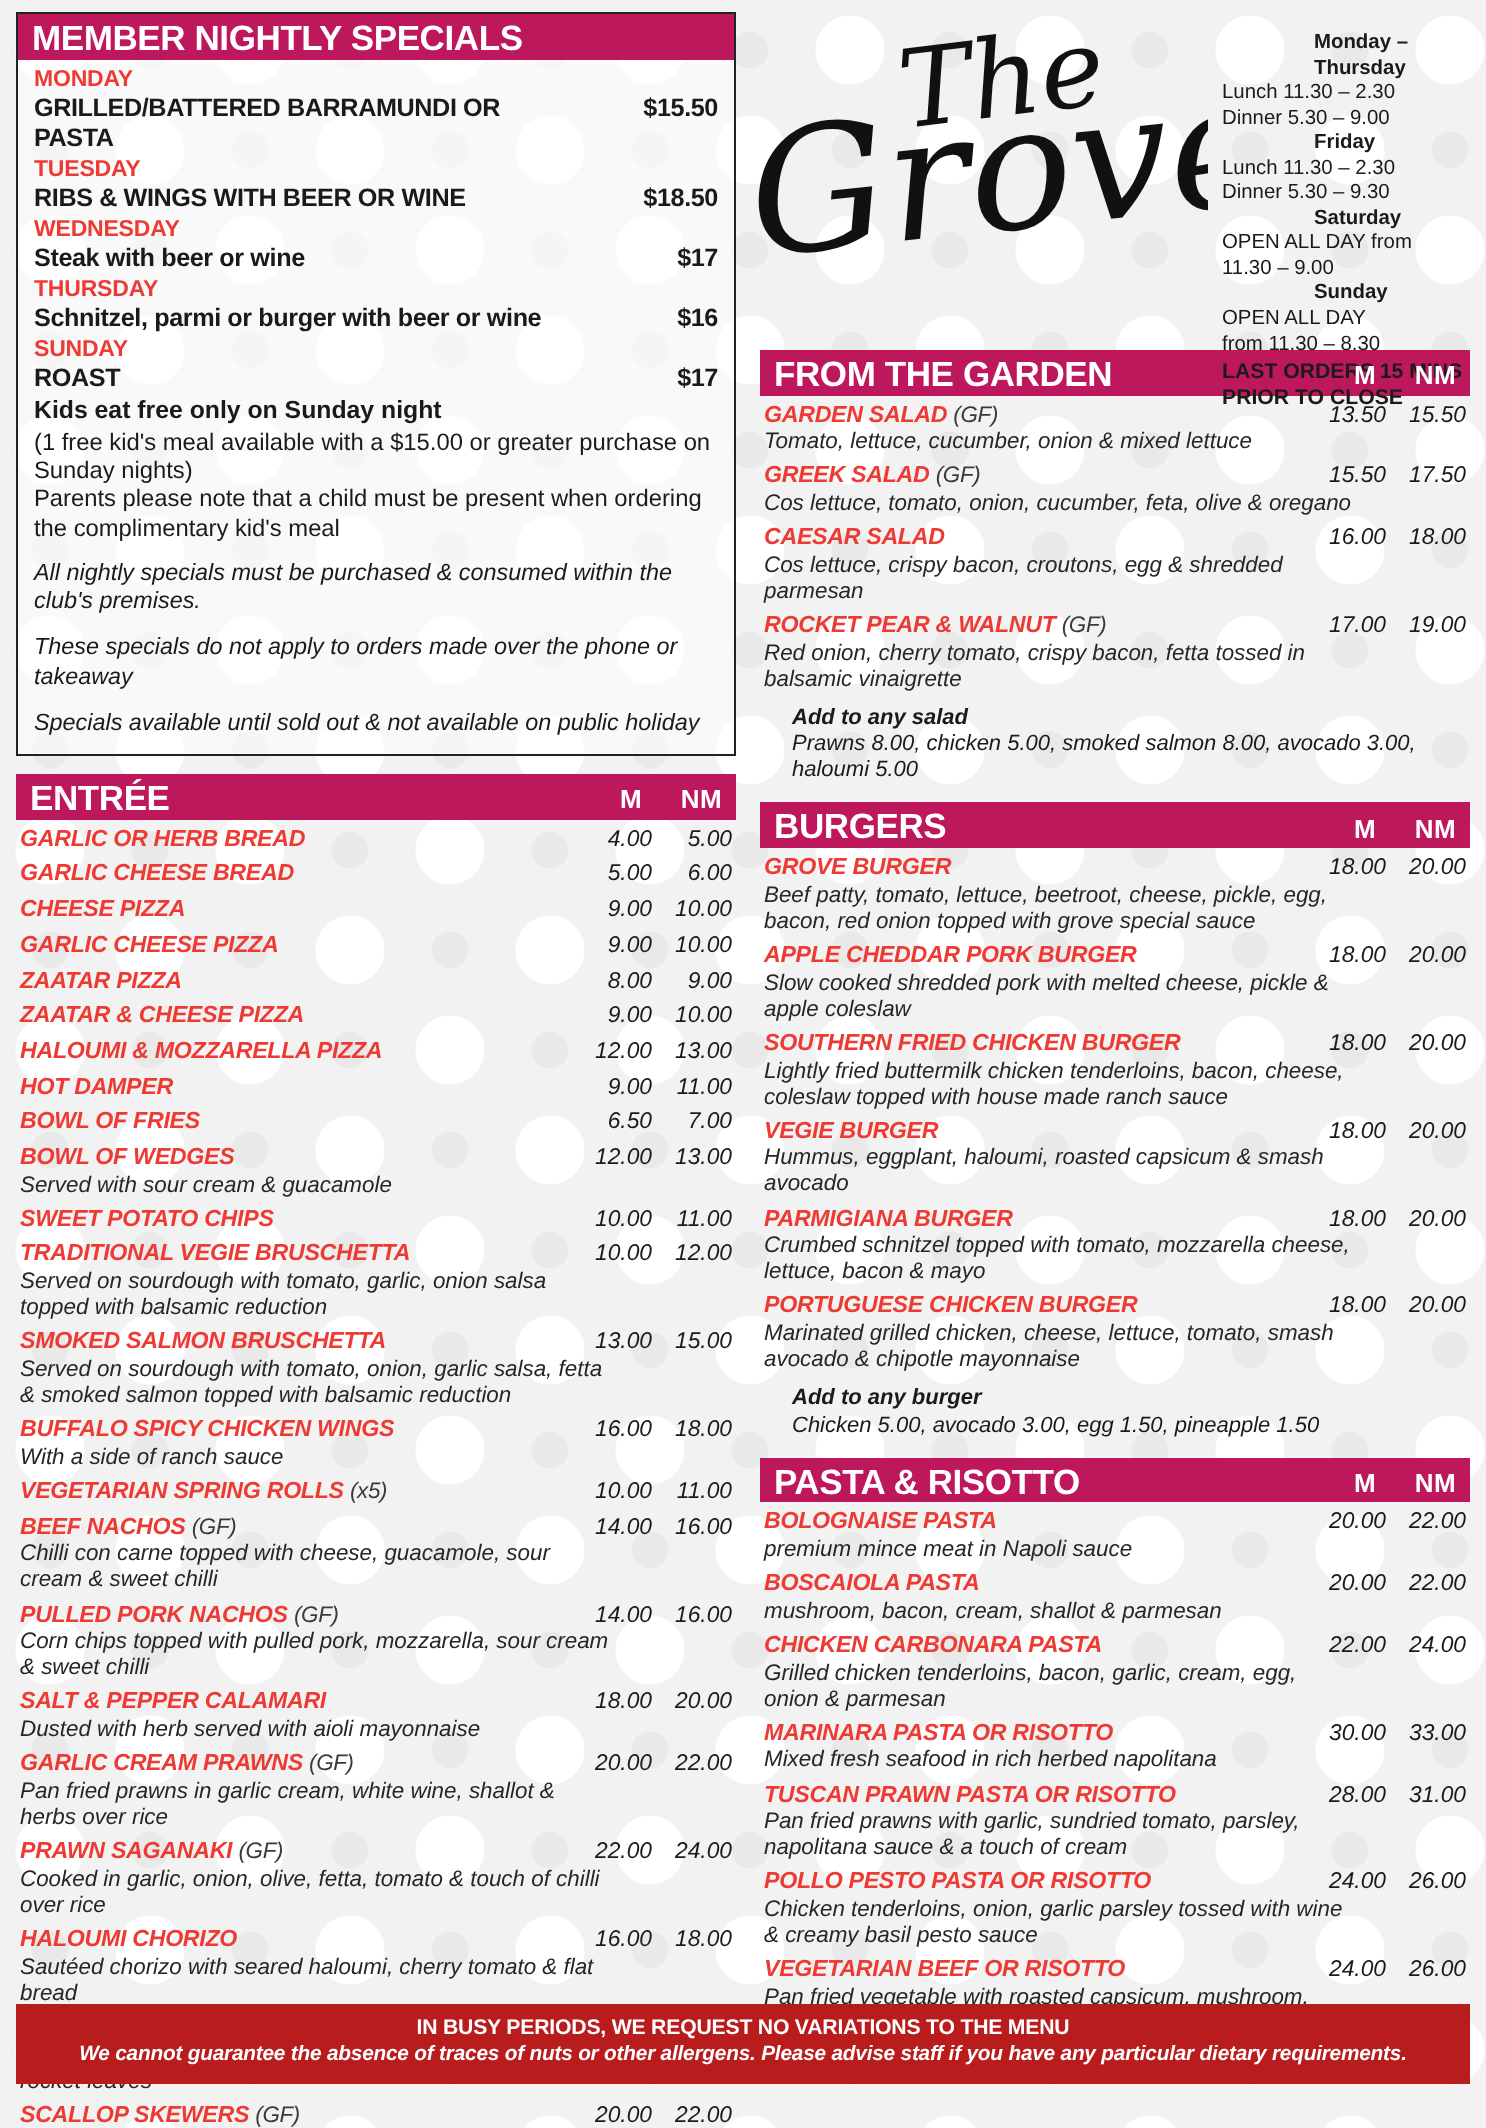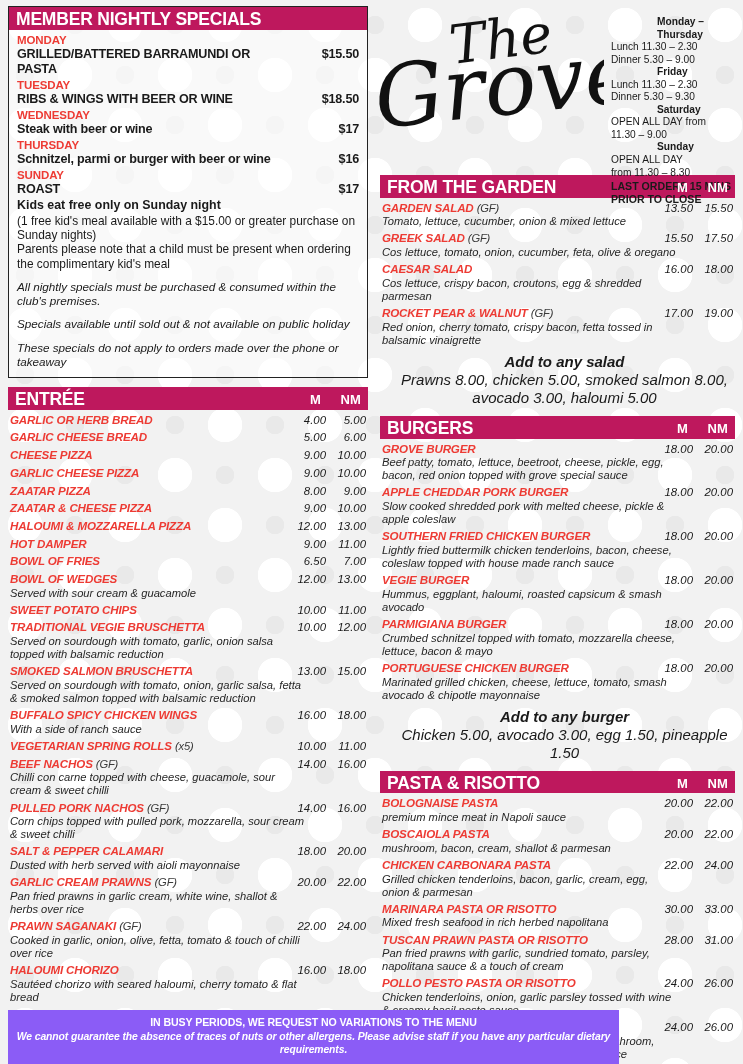--- a/index.html
+++ b/index.html
@@ -138,25 +138,24 @@
   }
   .item-desc {
     font-size: 11.2px;
     line-height: 1.17;
     color: #262626;
     max-width: 300px;
     padding-right: 4px;
   }
   .addon {
     font-style: italic;
-    font-size: 15px;
+    font-size: 11px;
     line-height: 1.2;
     margin-top: 6px;
     padding-left: 14px;
-    text-align: center;
   }
   .addon .addon-title { font-weight: bold; font-style: italic; }
   .sub-ital {
     font-style: italic;
     font-size: 11.2px;
     line-height: 1.2;
     padding-left: 14px;
   }
 
   
@@ -183,23 +182,23 @@
     font-weight: bold;
     font-size: 10.6px;
     line-height: 1.18;
     margin-top: 1px;
   }
 
   
   .footer {
     position: absolute;
     left: 8px;
-    bottom: 0;
-    width: 611px;
-    background: #8b5cf6;
+    bottom: 22px;
+    width: 727px;
+    background: #b91c1c;
     color: #fff;
     text-align: center;
     padding: 6px 6px 7px 6px;
   }
   .footer .f1 {
     font-weight: bold;
     font-size: 10.6px;
     letter-spacing: -0.1px;
     line-height: 1.3;
   }
@@ -257,22 +256,22 @@
               <div class="sp-day">SUNDAY</div>
               <div class="sp-row">
                 <span class="sp-name">ROAST</span>
                 <span class="sp-price">$17</span>
               </div>
             </div>
             <div class="sp-sub-bold">Kids eat free only on Sunday night</div>
             <div class="sp-note">(1 free kid's meal available with a $15.00 or greater purchase on Sunday nights)</div>
             <div class="sp-note">Parents please note that a child must be present when ordering the complimentary kid's meal</div>
             <div class="sp-ital">All nightly specials must be purchased &amp; consumed within the club's premises.</div>
+            <div class="sp-ital">These specials do not apply to orders made over the phone or takeaway</div>
             <div class="sp-ital">Specials available until sold out &amp; not available on public holiday</div>
-            <div class="sp-ital">These specials do not apply to orders made over the phone or takeaway</div>
           </div>
       </div>
 
       <div class="section" id="section-entree">
           <div class="bar">
             <div class="bar-title">ENTRÉE</div>
             <div class="cols-hdr">
               <span>M</span>
               <span>NM</span>
             </div>

